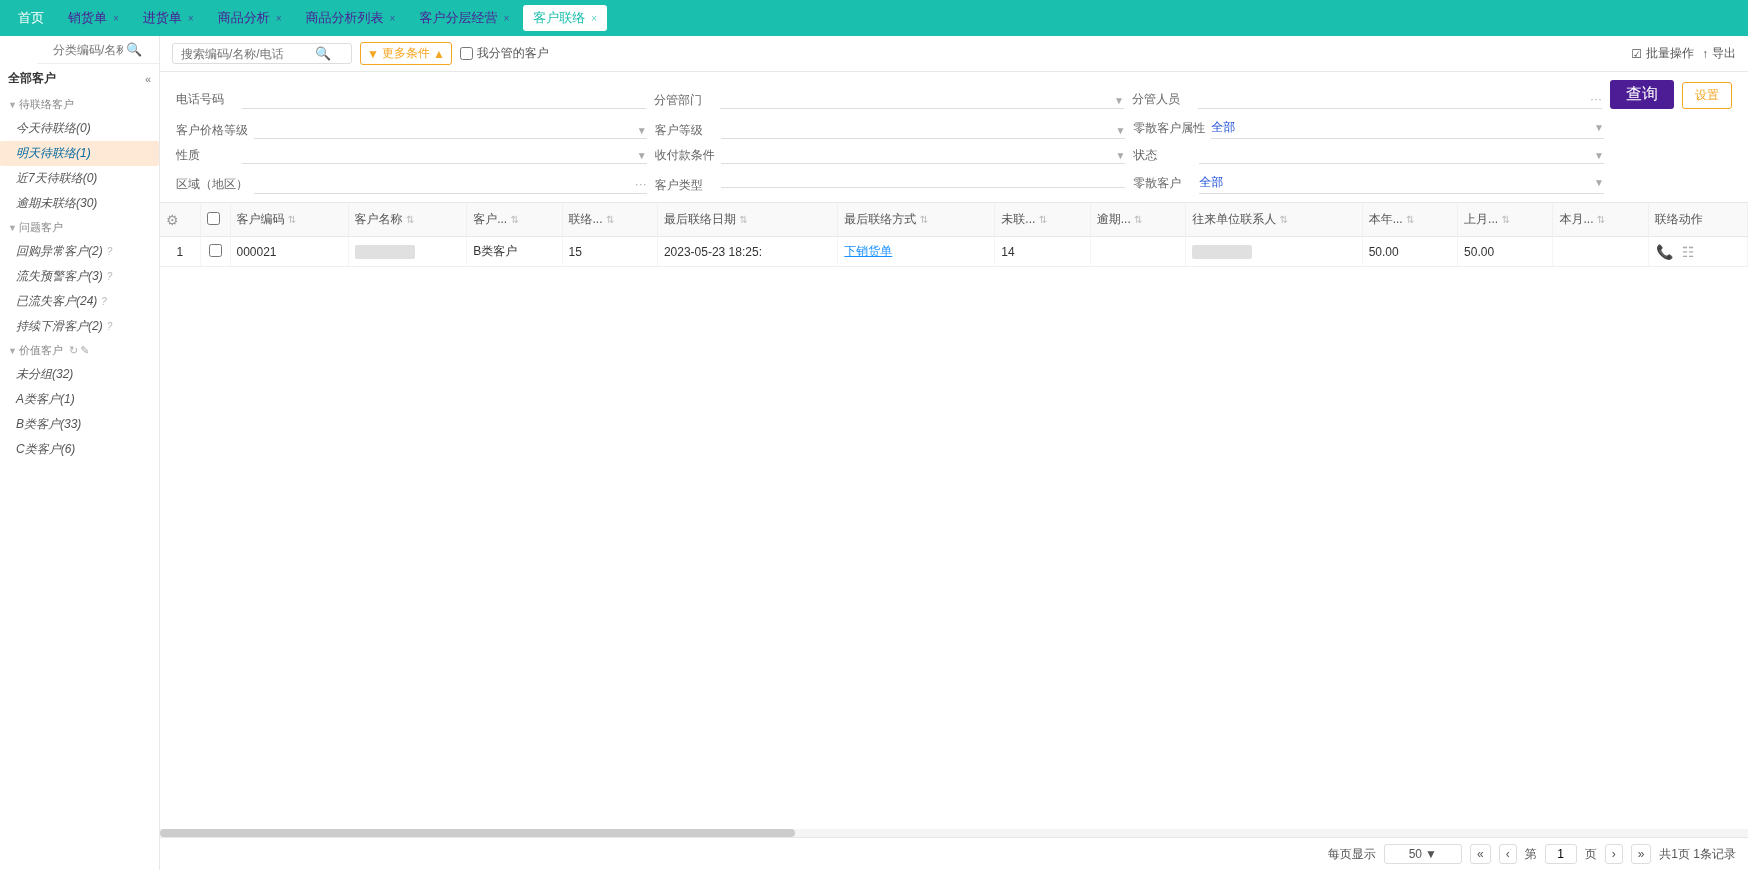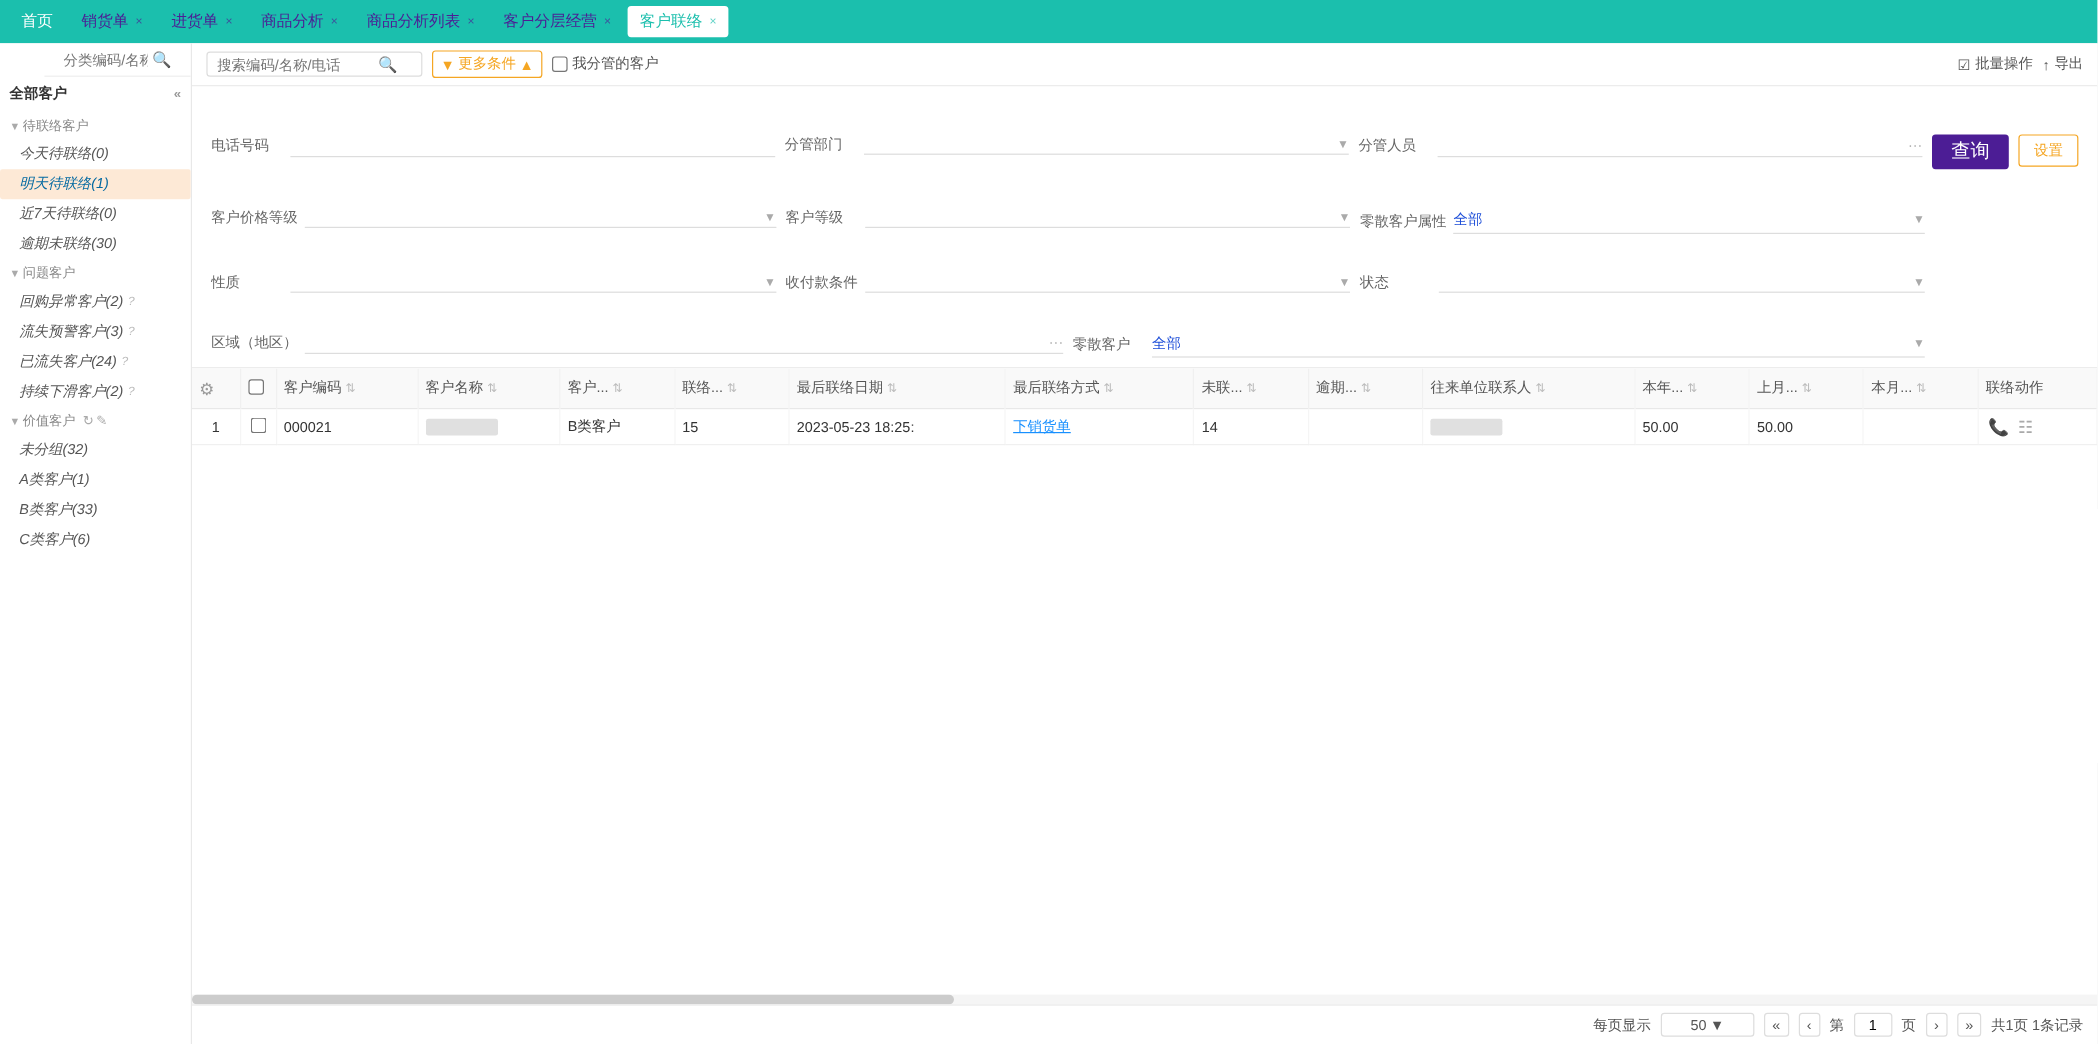--- a/index.html
+++ b/index.html
@@ -146,24 +146,23 @@
     }
 
     
     .adv-filter-panel {
       background: #fff;
       border-bottom: 1px solid #e8e8e8;
       padding: 8px 16px;
     }
     .adv-filter-row {
       display: flex;
-      align-items: flex-start;
+      align-items: flex-end;
       margin-bottom: 8px;
       gap: 8px;
-      margin-top: 32px;
     }
     .adv-filter-row:last-child { margin-bottom: 0; }
     .filter-field {
       display: flex;
       align-items: center;
       flex: 1;
       gap: 6px;
       min-width: 0;
     }
     .filter-field-label {
@@ -483,20 +482,26 @@
         </div>
         <div style="width: 120px;"></div>
       </div>
 
       <div class="adv-filter-row">
         <div class="filter-field">
           <span class="filter-field-label">区域（地区）</span>
           <div class="filter-field-select">
             <span class="sel-text"></span>
             <span class="filter-field-dots">···</span>
+          </div>
+        </div>
+        <div class="filter-field">
+          <span class="filter-field-label">客户类型</span>
+          <div class="filter-field-select">
+            <span class="sel-text"></span>
           </div>
         </div>
         <div class="filter-field">
           <span class="filter-field-label">零散客户</span>
           <div class="filter-field-select">
             <span class="sel-text">全部</span>
             <span class="sel-arrow">▼</span>
           </div>
         </div>
         <div style="width: 120px;"></div>

